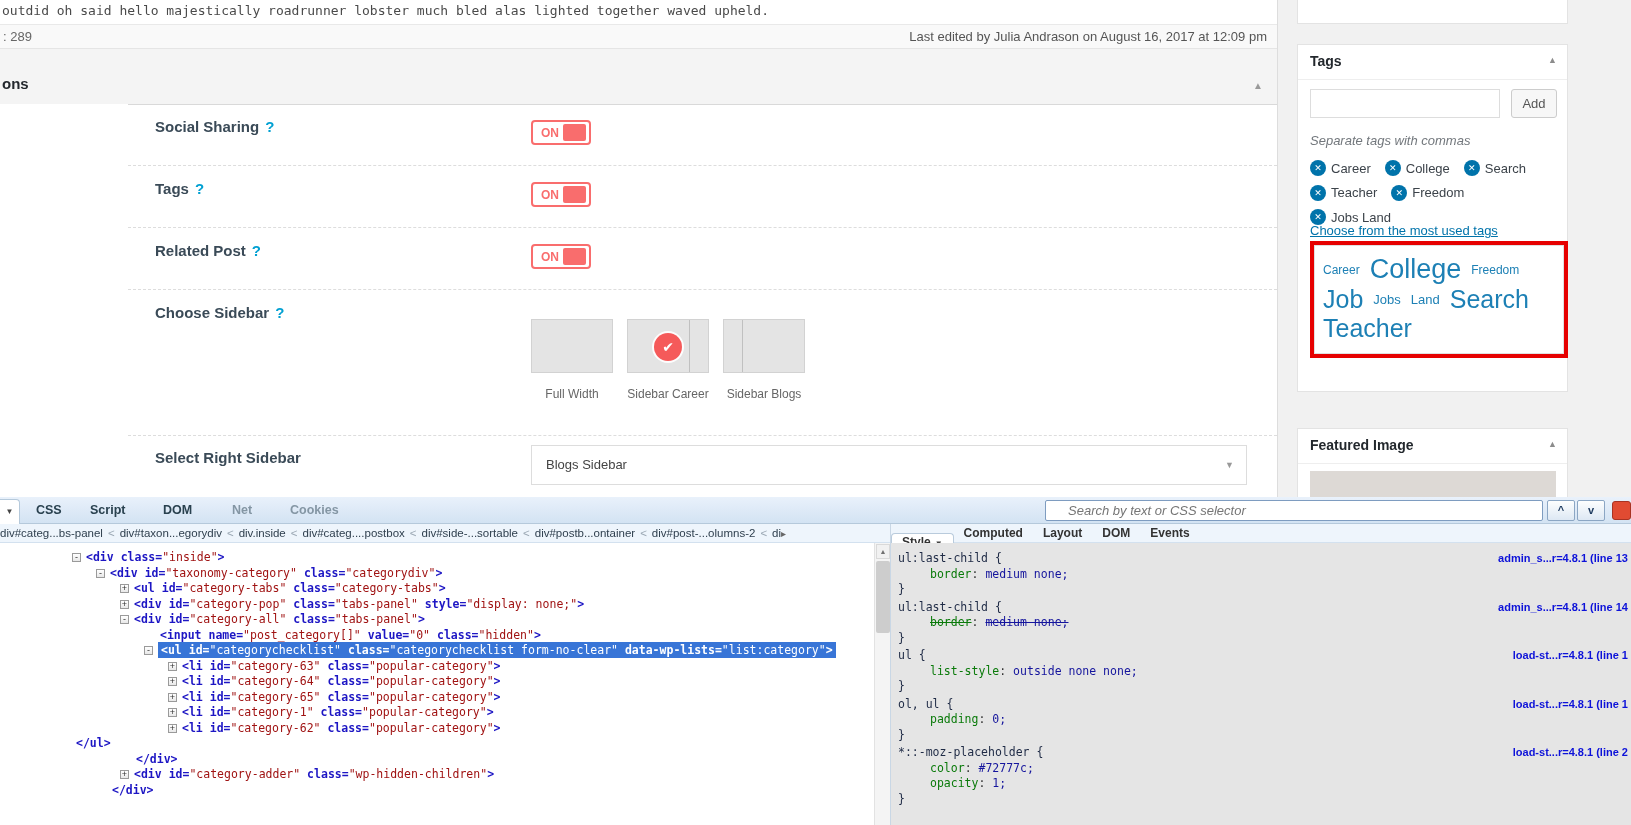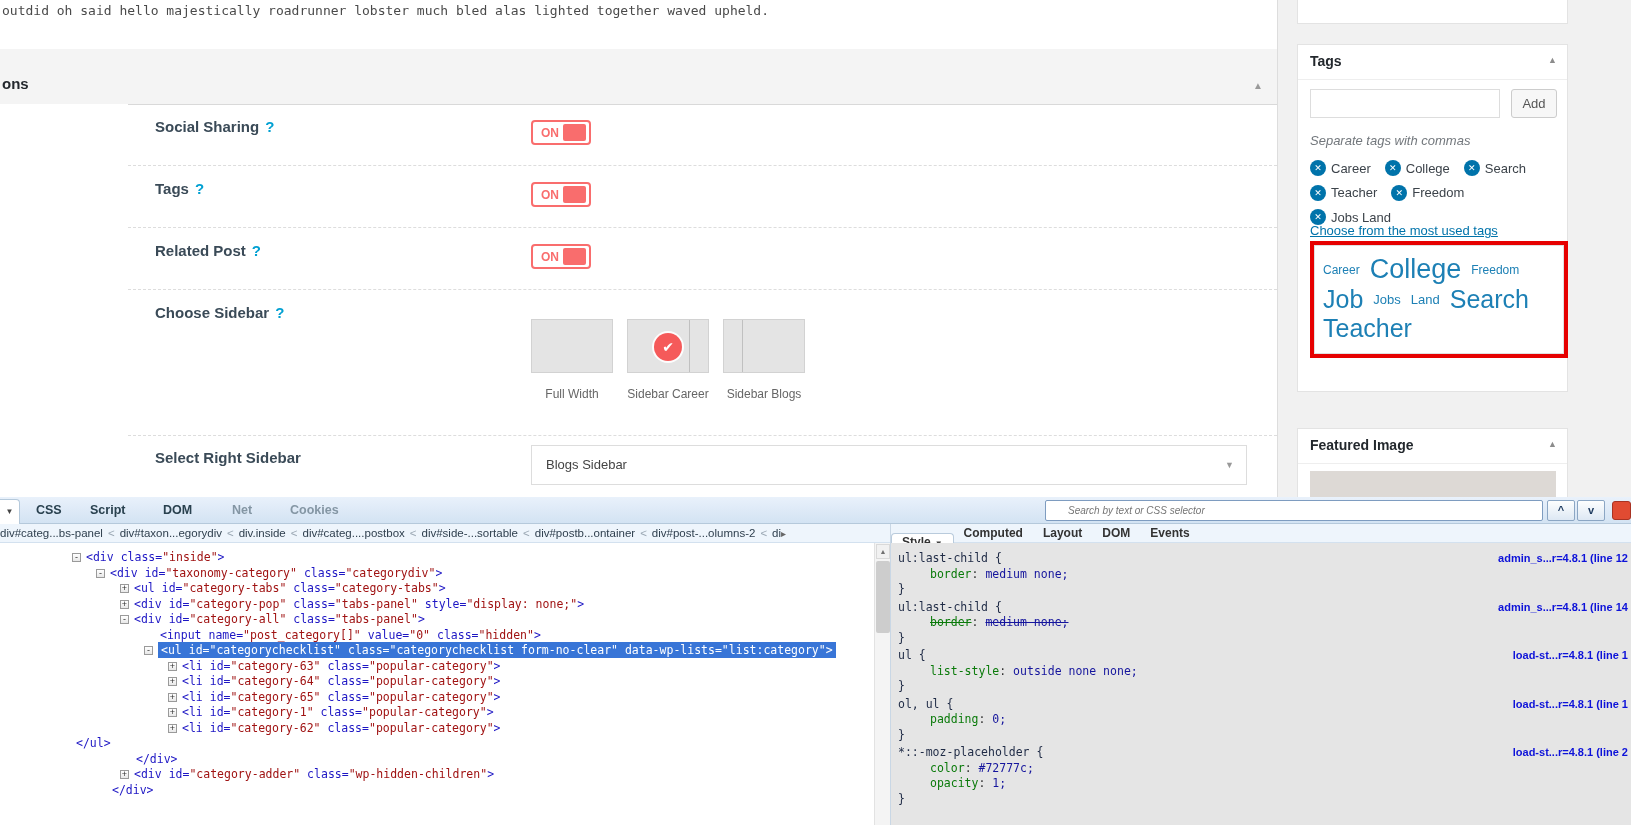--- a/index.html
+++ b/index.html
@@ -58,40 +58,40 @@
   .cloud-tag{cursor:pointer;white-space:nowrap;}
   #featured-photo{position:absolute;left:12px;top:42px;width:246px;height:70px;}
 
   
   #firebug{position:absolute;left:0;top:497px;width:1631px;height:328px;background:#fff;z-index:5;}
   #fb-tabstrip{position:absolute;left:0;top:0;width:1631px;height:27px;
       background:linear-gradient(#e9f1fb,#d3e3f3);border-bottom:1px solid #b5c9db;box-sizing:border-box;}
   #fb-stub-tab{position:absolute;left:0;top:2px;width:19px;height:25px;background:#fff;border:1px solid #b5c9db;border-bottom:none;border-left:none;border-radius:0 4px 0 0;text-align:center;font-size:8px;color:#444;line-height:24px;cursor:pointer;}
   .fb-tab{position:absolute;top:0;height:27px;line-height:26px;font-size:12.5px;font-weight:bold;color:#29414f;cursor:pointer;}
   .fb-tab.disabled{color:#8496a4;}
-  #fb-search{position:absolute;left:1045px;top:3px;width:498px;height:21px;background:#fff;border:1px solid #7e9cc0;border-radius:2px;box-sizing:border-box;font-style:italic;font-size:10px;color:#757575;padding:0 4px 0 22px;font-family:"Liberation Sans",sans-serif;}
+  #fb-search{position:absolute;left:1045px;top:3px;width:498px;height:21px;background:#fff;border:1px solid #7e9cc0;border-radius:2px;box-sizing:border-box;font-style:italic;font-size:13px;color:#757575;padding:0 4px 0 22px;font-family:"Liberation Sans",sans-serif;}
   #fb-search-icon{position:absolute;left:1050px;top:7px;width:13px;height:13px;}
   .fb-nav-btn{position:absolute;top:3px;width:28px;height:21px;background:linear-gradient(#fdfefe,#dde8f4);border:1px solid #8ba6c4;border-radius:2px;box-sizing:border-box;text-align:center;font-size:11px;font-weight:bold;color:#1d3a5f;line-height:19px;cursor:pointer;}
   #fb-close{position:absolute;left:1612px;top:4px;width:17px;height:17px;background:#e14b32;border:1px solid #a83323;border-radius:3px;cursor:pointer;}
 
   #fb-crumbrow{position:absolute;left:0;top:27px;width:1631px;height:19px;background:#eef5fc;border-bottom:1px solid #d3e1ef;box-sizing:border-box;}
   #fb-breadcrumb{position:absolute;left:0;top:0;width:886px;height:19px;overflow:hidden;white-space:nowrap;font-size:11.5px;line-height:18px;margin-left:-6px;padding-left:6px;}
   .crumb-item{color:#30404f;cursor:pointer;}
   .crumb-sep{color:#9aa7b3;margin:0 5px;}
   .crumb-more{color:#666;font-size:10px;}
   #style-tabs{position:absolute;left:891px;top:0;height:19px;white-space:nowrap;}
   .style-tab{display:inline-block;height:18px;line-height:18px;padding:0 10px;font-size:12px;font-weight:bold;color:#333;cursor:pointer;vertical-align:top;}
   .style-tab.active{background:#fff;border:1px solid #b9cbdc;border-bottom:none;border-radius:4px 4px 0 0;margin-top:9px;height:18px;line-height:16px;}
   .style-tab .caret{font-size:8px;color:#444;margin-left:4px;}
 
   #fb-htmlpane{position:absolute;left:0;top:46px;width:874px;height:282px;overflow:hidden;background:#fff;padding-top:7px;box-sizing:border-box;}
   .tree-line{white-space:nowrap;font:11.5px "DejaVu Sans Mono",monospace;line-height:15.5px;height:15.5px;cursor:default;}
   .exp{display:inline-block;width:9px;height:9px;border:1px solid #9a9a9a;background:linear-gradient(#fff,#e8e8e8);
        color:#333;font-size:9px;line-height:7px;text-align:center;box-sizing:border-box;margin-right:5px;vertical-align:1px;cursor:pointer;font-family:"Liberation Sans",sans-serif;}
-  .tg{color:#1d16c4;}
+  .tg{color:#1d16c4;font-weight:bold;}
   .av{color:#a01313;}
   .code.sel{background:#3875d7;padding:1px 3px;}
   .code.sel span{color:#fff !important;}
 
   #fb-scrollbar{position:absolute;left:874px;top:46px;width:16px;height:282px;background:#f4f4f4;border-left:1px solid #e2e2e2;box-sizing:border-box;}
   #fb-scroll-up{position:absolute;left:1px;top:1px;width:14px;height:15px;background:#f1f1f1;border:1px solid #d9d9d9;box-sizing:border-box;text-align:center;font-size:7px;color:#707070;line-height:13px;cursor:pointer;}
   #fb-scroll-thumb{position:absolute;left:1px;top:18px;width:14px;height:72px;background:#cdcdcd;border-radius:2px;cursor:pointer;}
   #fb-divider{position:absolute;left:890px;top:27px;width:1px;height:301px;background:#c9d7e5;}
 
   #fb-stylepane{position:absolute;left:891px;top:46px;width:740px;height:282px;overflow:hidden;background:#e5e5e5;padding-top:8px;box-sizing:border-box;
@@ -106,20 +106,24 @@
   .strike{text-decoration:line-through;}
   .lnk{position:absolute;right:3px;top:1px;font:bold 11px "Liberation Sans",sans-serif;color:#0d12d9;cursor:pointer;white-space:nowrap;}
 </style>
 </head>
 <body>
 
 <div id="screen">
 
   <div id="main-col">
     <div id="content-line">outdid oh said hello majestically roadrunner lobster much bled alas lighted together waved upheld.</div>
+    <div id="status-bar">
+      <span id="word-count">: 289</span>
+      <span id="last-edited">Last edited by Julia Andrason on August 16, 2017 at 12:09 pm</span>
+    </div>
     <div id="title-zone">
       <span id="opt-title">ons</span>
     </div>
     <span id="opt-collapse">▲</span>
 
 
     <div id="settings">
 
       <div class="row-label" style="top:13px;">
         <span>Social Sharing</span><span class="help">?</span>
@@ -284,21 +288,21 @@
 
     <div id="fb-scrollbar">
       <div id="fb-scroll-up">▲</div>
       <div id="fb-scroll-thumb"></div>
     </div>
     <div id="fb-divider"></div>
 
     <div id="fb-stylepane">
         <div class="rule">
           <div><span class="sel-c">ul:last-child {</span></div>
-          <span class="lnk">admin_s...r=4.8.1 (line 12</span>
+          <span class="lnk">admin_s...r=4.8.1 (line 13</span>
           <div class="prop"><span class="pn">border</span><span class="colon">: </span><span class="pv">medium none;</span></div>
           <div class="sel-c">}</div>
         </div>
         <div class="rule">
           <div><span class="sel-c">ul:last-child {</span></div>
           <span class="lnk">admin_s...r=4.8.1 (line 14</span>
           <div class="prop"><span class="pn strike">border</span><span class="colon">: </span><span class="pv strike">medium none;</span></div>
           <div class="sel-c">}</div>
         </div>
         <div class="rule">

